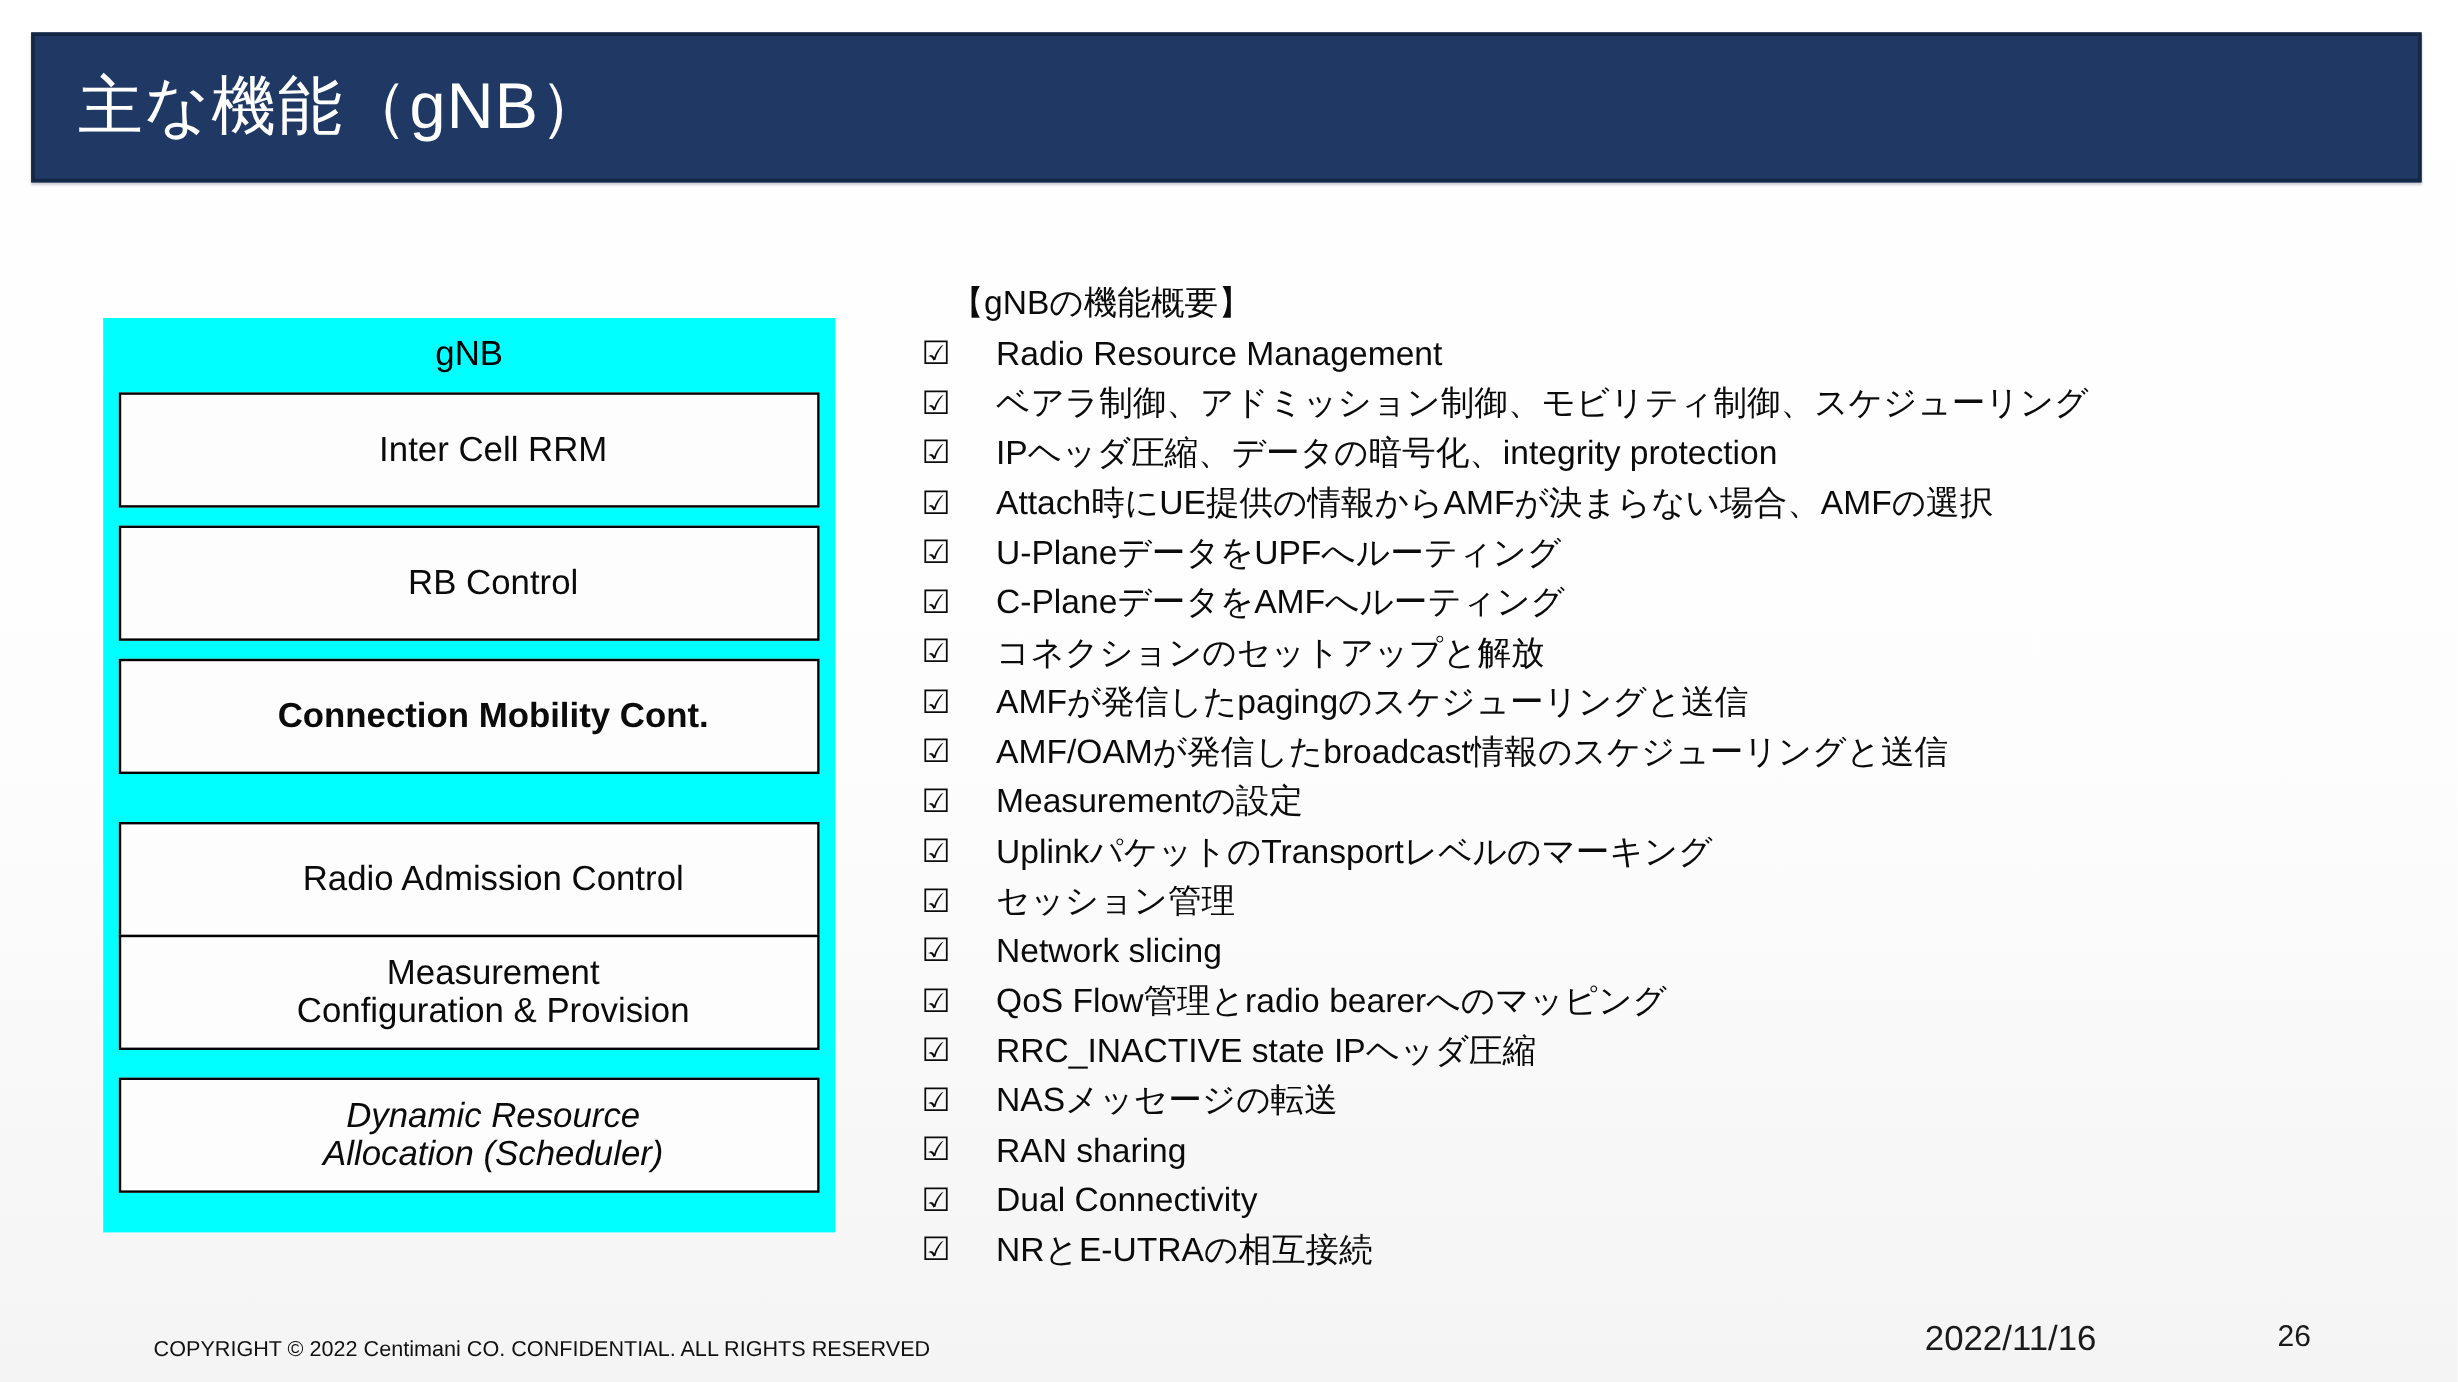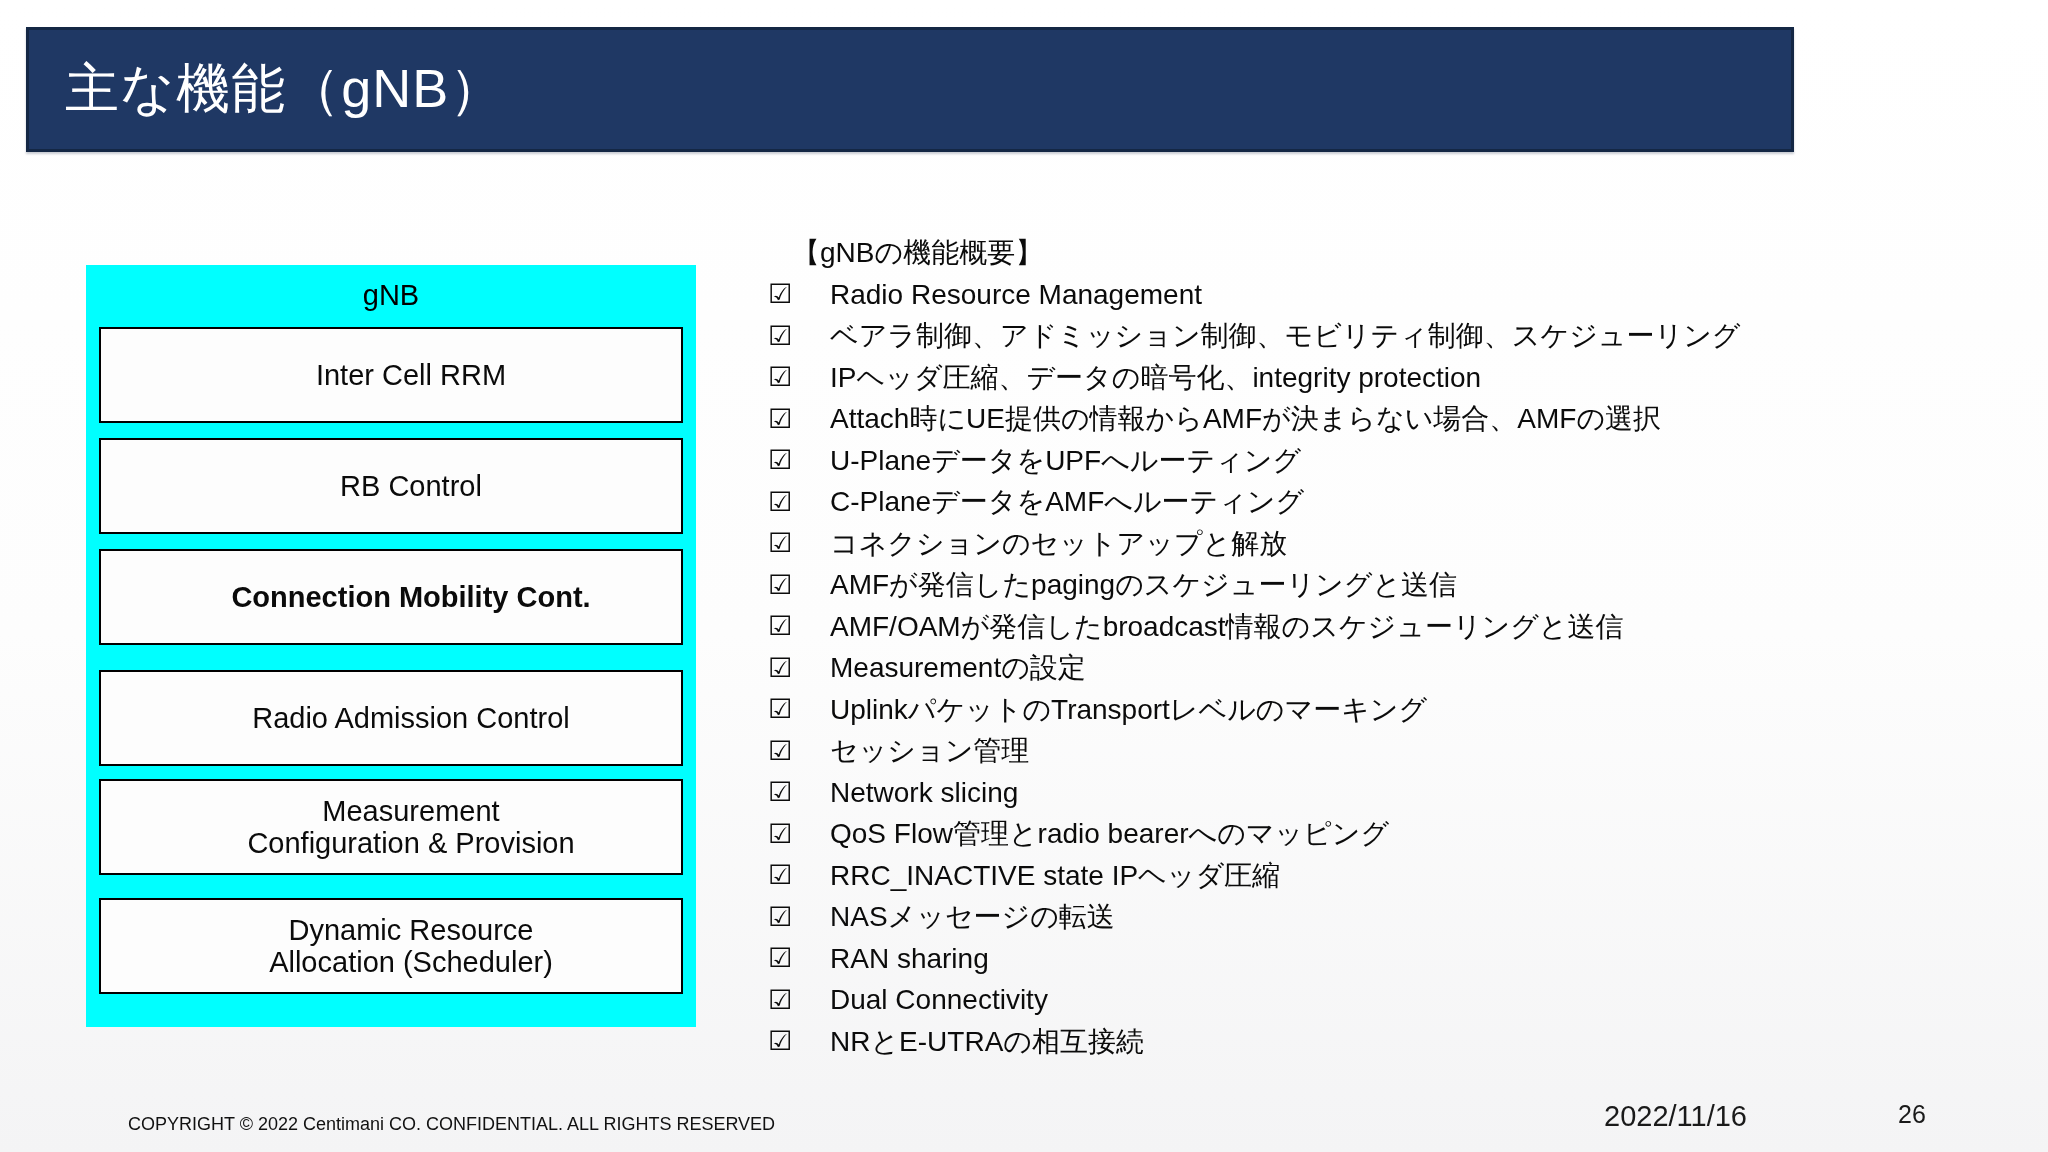--- a/index.html
+++ b/index.html
@@ -9,21 +9,21 @@
     background:#ffffff;
   }
   .slide{
     position:relative;width:2048px;height:1152px;overflow:hidden;
     background:linear-gradient(180deg,#ffffff 0%,#fdfdfd 55%,#f4f4f5 100%);
     color:#0b0b0b;
   }
 
   
   .title-bar{
-    position:absolute;left:26px;top:27px;width:1768px;height:125px;
+    position:absolute;left:26px;top:27px;width:1992px;height:125px;
     background:#1f3864;border:3px solid #142744;box-sizing:border-box;
     display:flex;align-items:center;
     box-shadow:0 2px 2px rgba(40,50,80,0.25);
   }
   .title-bar .title{
     margin-left:36px;color:#ffffff;font-size:54px;letter-spacing:1px;
     white-space:nowrap;
   }
 
   
@@ -37,23 +37,23 @@
   }
   .fn-boxes{position:absolute;left:0;top:0;width:100%;height:100%;}
   .fn-box{
     position:absolute;left:13px;width:584px;height:96px;
     background:#fdfdfd;border:2px solid #000000;box-sizing:border-box;
     display:flex;align-items:center;justify-content:center;text-align:center;padding-left:40px;
   }
   .fn-box:nth-child(1){top:62px;}
   .fn-box:nth-child(2){top:173px;}
   .fn-box:nth-child(3){top:284px;font-weight:bold;}
-  .fn-box:nth-child(4){top:405px;}
+  .fn-box:nth-child(4){top:420px;}
   .fn-box:nth-child(5){top:514px;}
-  .fn-box:nth-child(6){top:633px;}
+  .fn-box:nth-child(6){top:633px;font-style:italic;}
   .fn-text{
     font-size:29px;color:#0b0b0b;white-space:pre-line;line-height:32px;
   }
 
   
   .checklist{
     position:absolute;left:768px;top:232px;width:1240px;
   }
   .checklist-heading{
     font-size:28px;height:42px;line-height:42px;white-space:nowrap;margin-left:24px;

